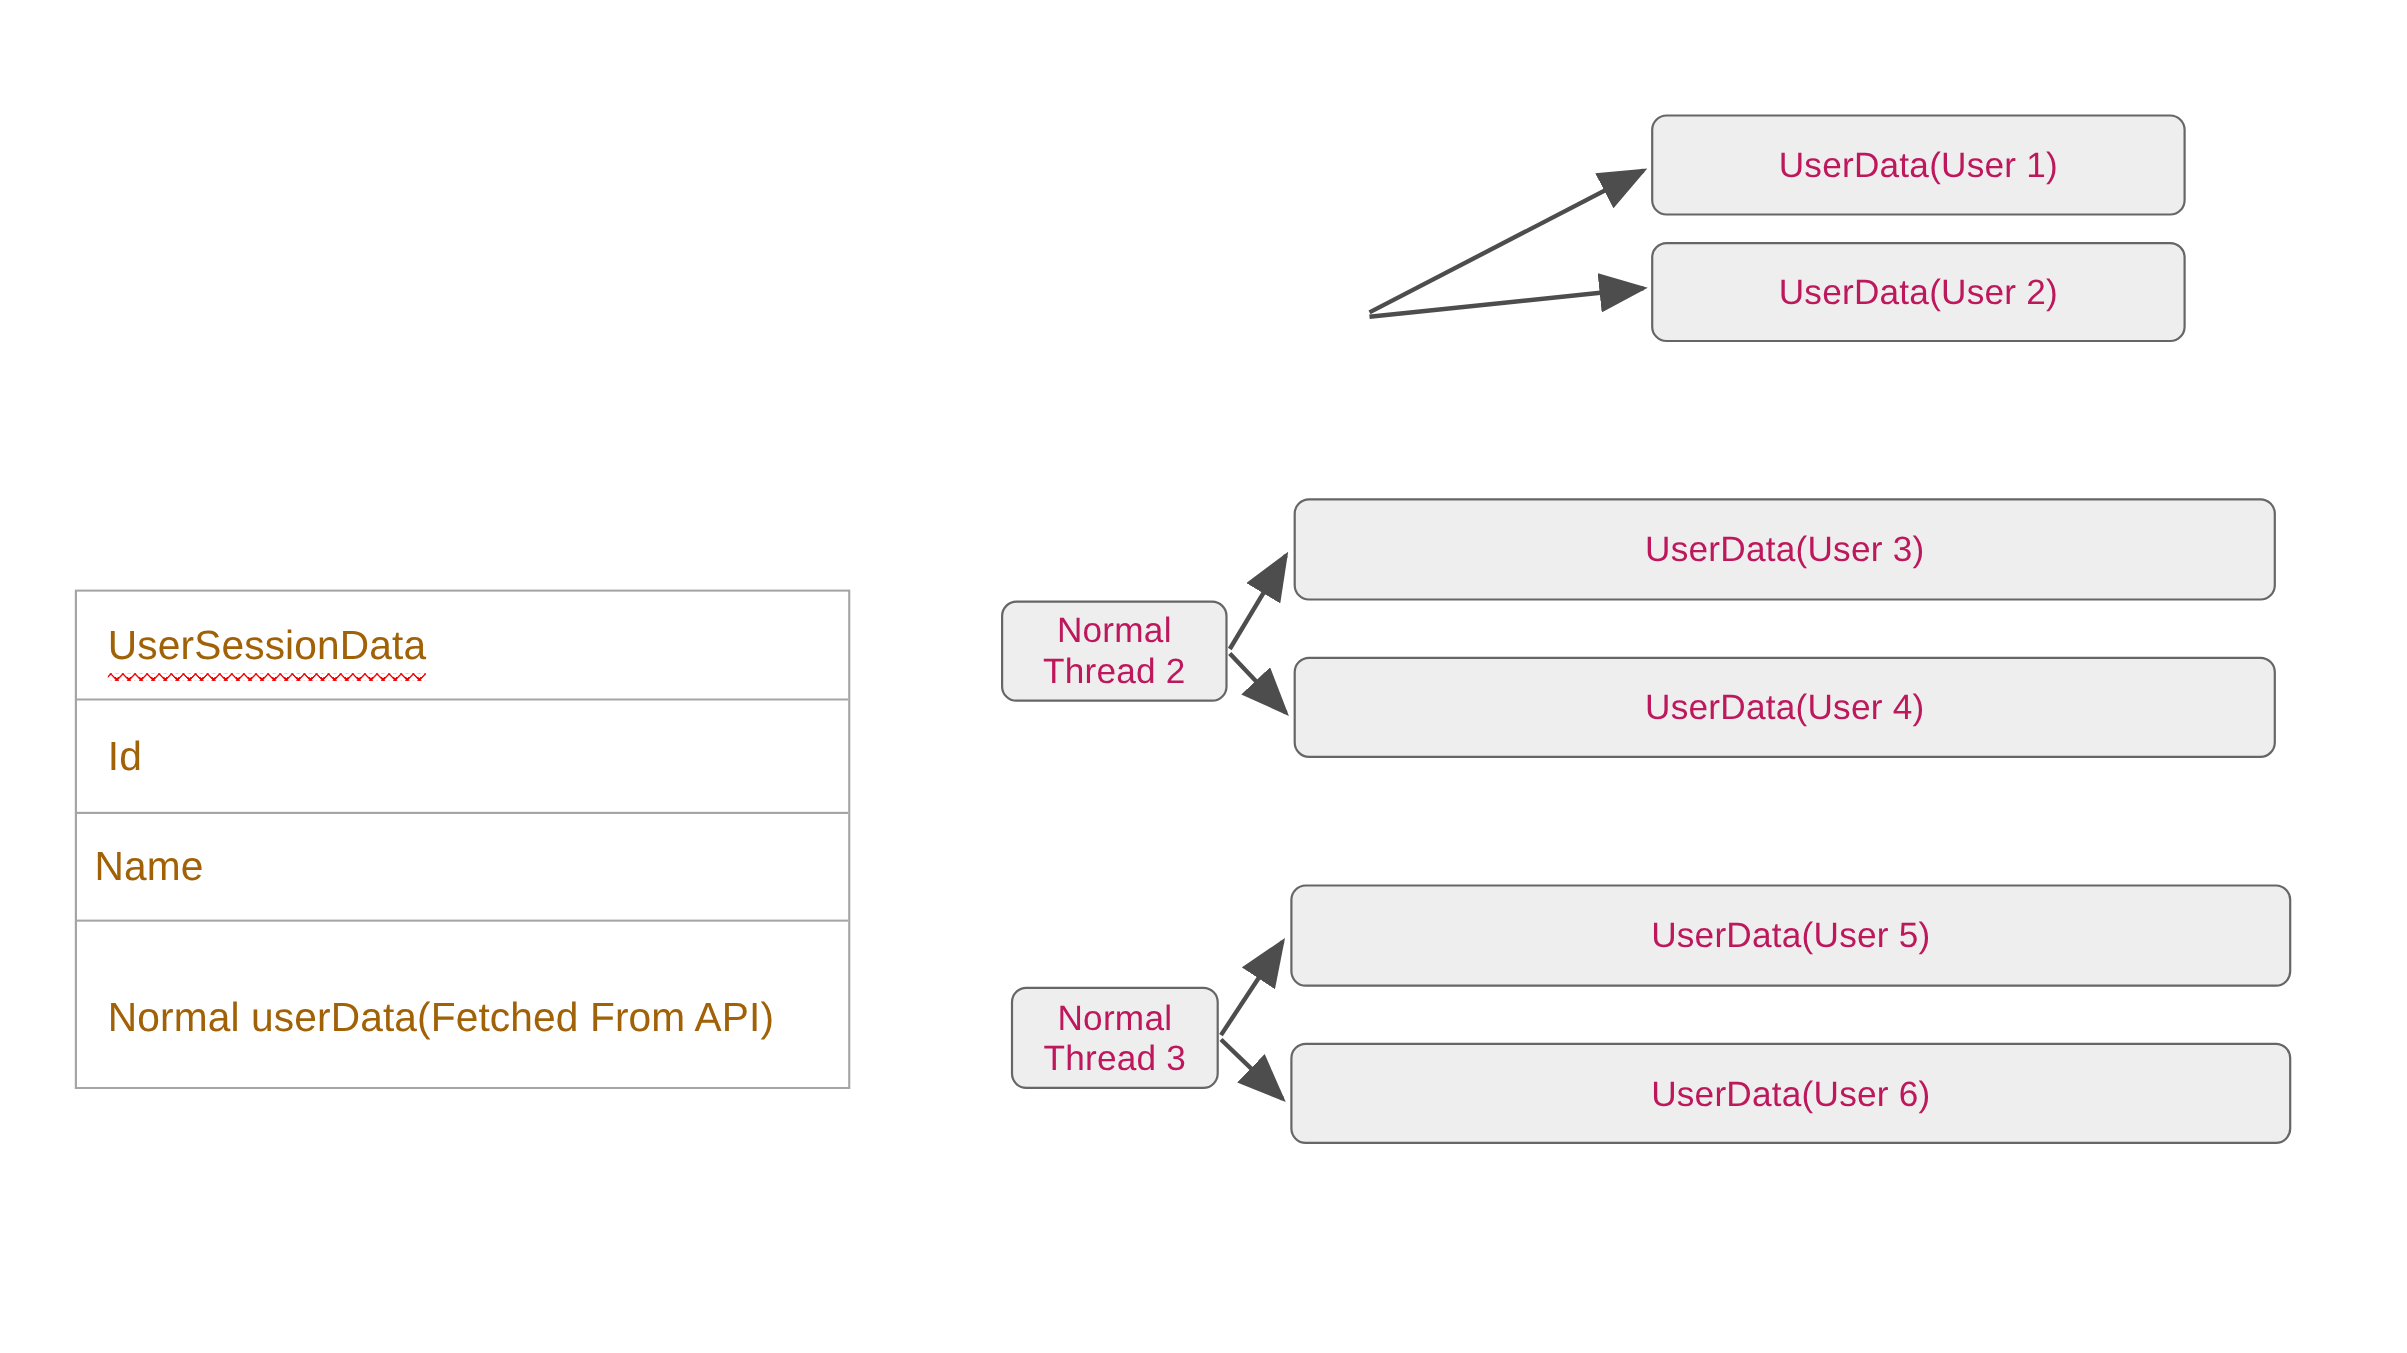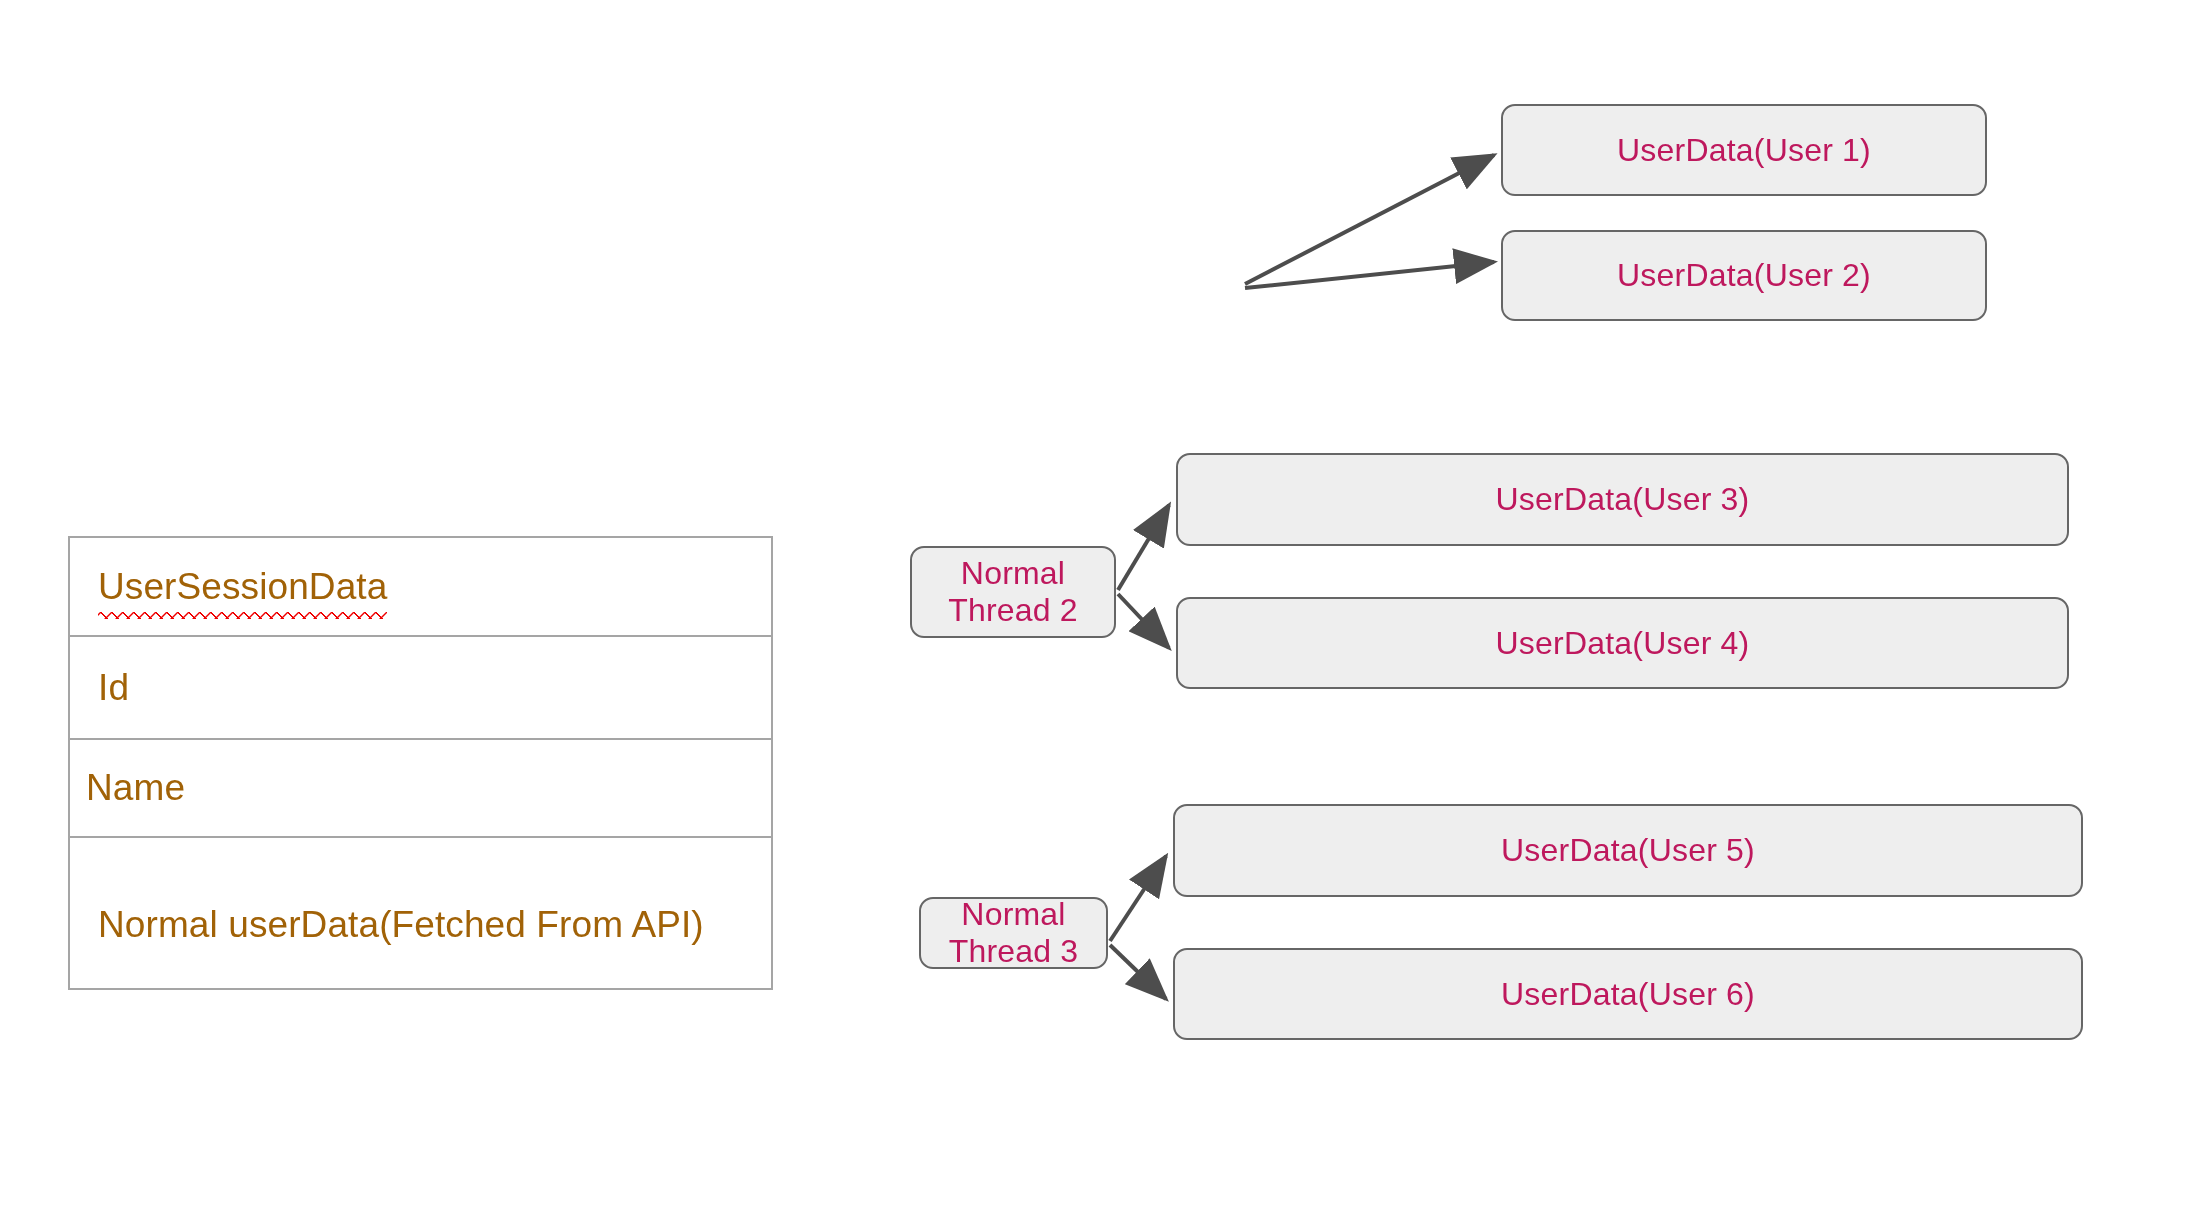--- a/index.html
+++ b/index.html
@@ -85,25 +85,25 @@
     justify-content: center;
     color: #be185d;
     font-size: 32px;
     letter-spacing: 0.2px;
     text-align: center;
   }
 
   
   #node-thread-1 { left: 917px;  top: 239px; width: 326px; height: 93px; }
   #node-thread-2 { left: 910px;  top: 546px; width: 206px; height: 92px; }
-  #node-thread-3 { left: 919px;  top: 897px; width: 189px; height: 72px; }
+  #node-thread-3 { left: 919px;  top: 897px; width: 189px; height: 93px; }
 
   
   #node-userdata-1 { left: 1501px; top: 104px;  width: 486px; height: 92px; }
-  #node-userdata-2 { left: 1501px; top: 230px;  width: 486px; height: 91px; }
+  #node-userdata-2 { left: 1501px; top: 220px;  width: 486px; height: 91px; }
   #node-userdata-3 { left: 1176px; top: 453px;  width: 893px; height: 93px; }
   #node-userdata-4 { left: 1176px; top: 597px;  width: 893px; height: 92px; }
   #node-userdata-5 { left: 1173px; top: 804px;  width: 910px; height: 93px; }
   #node-userdata-6 { left: 1173px; top: 948px;  width: 910px; height: 92px; }
 
   
   #edges {
     position: absolute;
     left: 0;
     top: 0;

